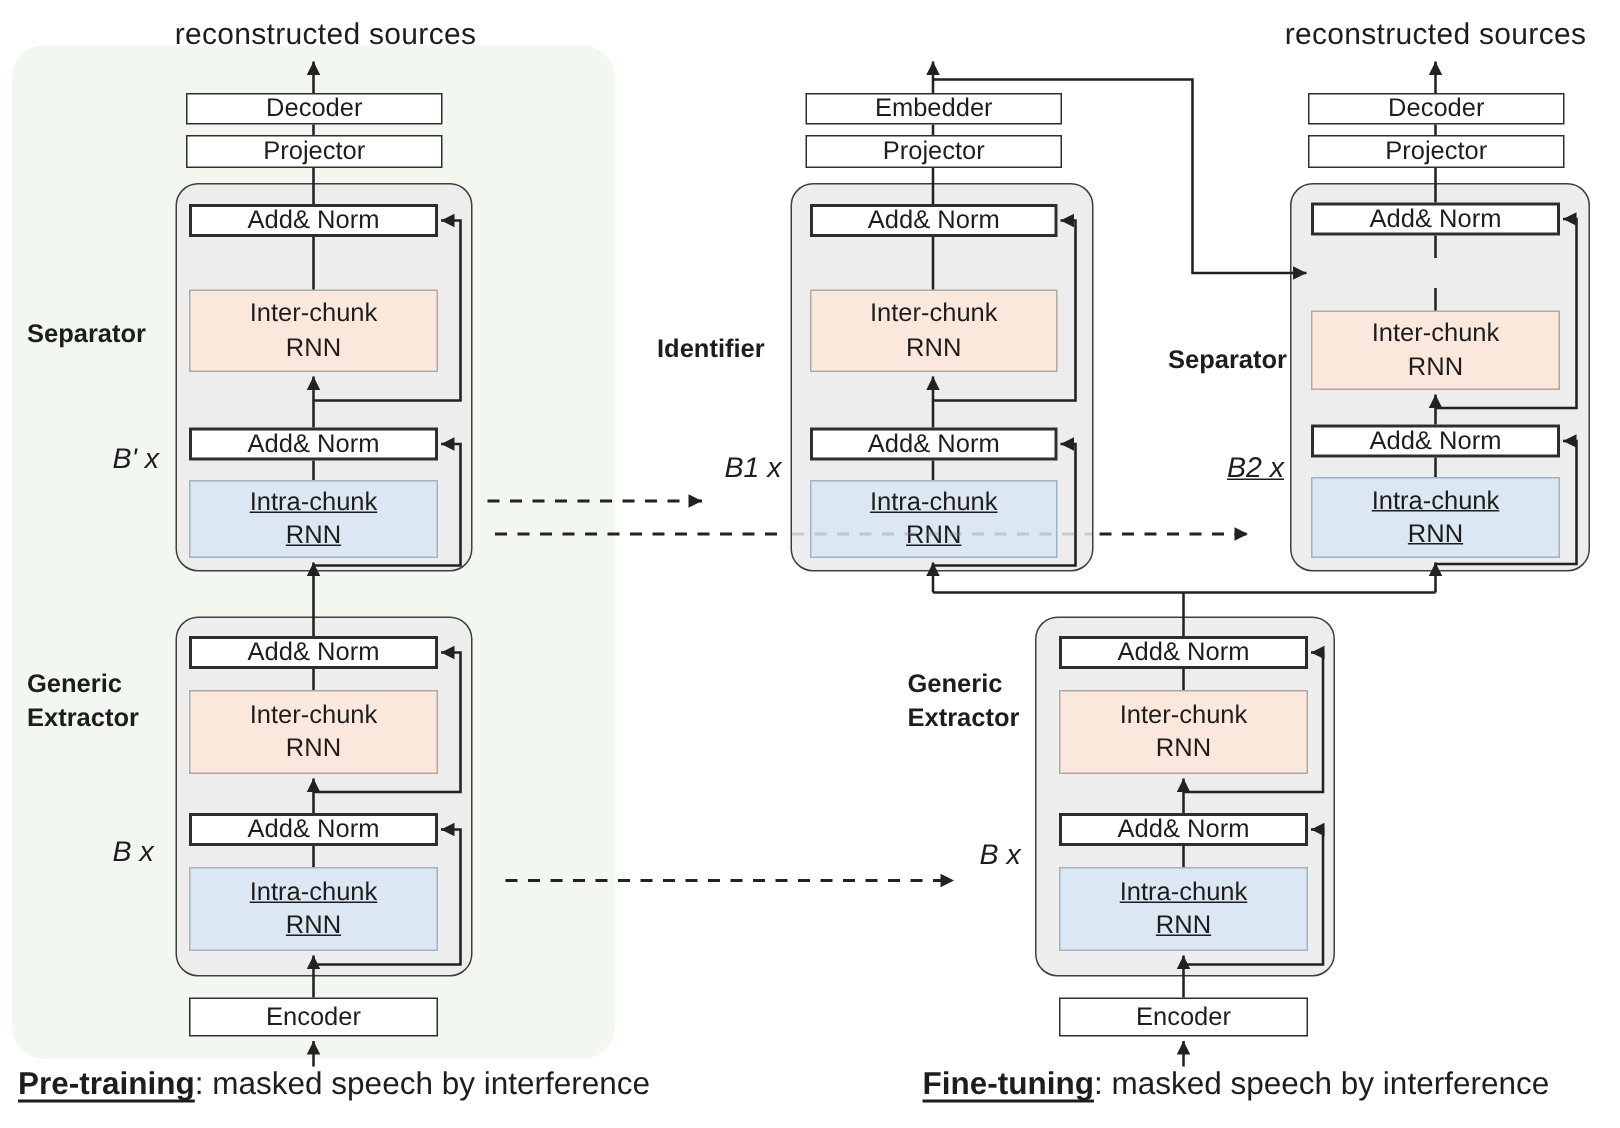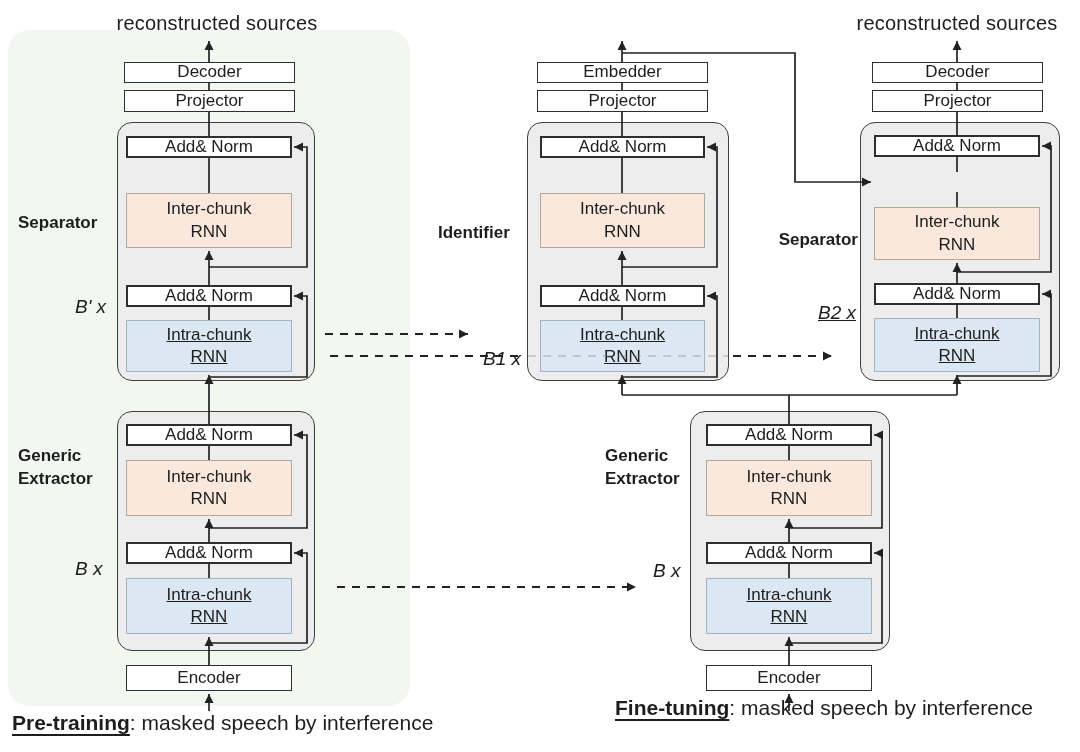--- a/index.html
+++ b/index.html
@@ -85,21 +85,21 @@
   <div class="bw thin" style="left:537px;top:90px;width:171px;height:22px;">Projector</div>
 
   <div class="blk" style="left:527px;top:122px;width:202px;height:259px;"></div>
   <div class="bw" style="left:540px;top:136px;width:165px;height:22px;">Add&amp; Norm</div>
   <div class="soft peach" style="left:540px;top:193px;width:165px;height:55px;">Inter-chunk
 RNN</div>
   <div class="bw" style="left:540px;top:285px;width:165px;height:22px;">Add&amp; Norm</div>
   <div class="soft blue" style="left:540px;top:320px;width:165px;height:52px;">Intra-chunk
 RNN</div>
   <div class="lbl side-lbl" style="left:438px;top:222px;">Identifier</div>
-  <div class="lbl rep-lbl" style="left:483px;top:302px;margin-top:46px;">B1 x</div>
+  <div class="lbl rep-lbl" style="left:483px;top:302px;">B1 x</div>
 
   <div class="lbl out-lbl" style="left:832px;top:12px;width:250px;">reconstructed sources</div>
   <div class="bw thin" style="left:872px;top:62px;width:171px;height:21px;">Decoder</div>
   <div class="bw thin" style="left:872px;top:90px;width:171px;height:22px;">Projector</div>
 
   <div class="blk" style="left:860px;top:122px;width:200px;height:259px;"></div>
   <div class="bw" style="left:874px;top:135px;width:166px;height:22px;">Add&amp; Norm</div>
   <div class="soft peach" style="left:874px;top:207px;width:166px;height:53px;">Inter-chunk
 RNN</div>
   <div class="bw" style="left:874px;top:283px;width:166px;height:22px;">Add&amp; Norm</div>
@@ -113,21 +113,21 @@
   <div class="soft peach" style="left:706px;top:460px;width:166px;height:56px;">Inter-chunk
 RNN</div>
   <div class="bw" style="left:706px;top:542px;width:166px;height:22px;">Add&amp; Norm</div>
   <div class="soft blue" style="left:706px;top:578px;width:166px;height:56px;">Intra-chunk
 RNN</div>
   <div class="lbl side-lbl" style="left:605px;top:445px;">Generic
 Extractor</div>
   <div class="lbl rep-lbl" style="left:653px;top:560px;">B x</div>
   <div class="bw thin" style="left:706px;top:665px;width:166px;height:26px;">Encoder</div>
 
-  <div class="cap" style="left:615px;top:696px;">
+  <div class="cap" style="left:615px;top:711px;">
     <b>Fine-tuning</b><span>: masked speech by interference</span>
   </div>
 
   <svg class="wires" width="1080" height="752">
     <defs>
       <marker id="ah" markerUnits="userSpaceOnUse" markerWidth="12" markerHeight="12" viewBox="0 0 12 12" refX="10.5" refY="6" orient="auto">
         <path d="M1.5,1.5 L10.5,6 L1.5,10.5 Z"></path>
       </marker>
     </defs>
 

